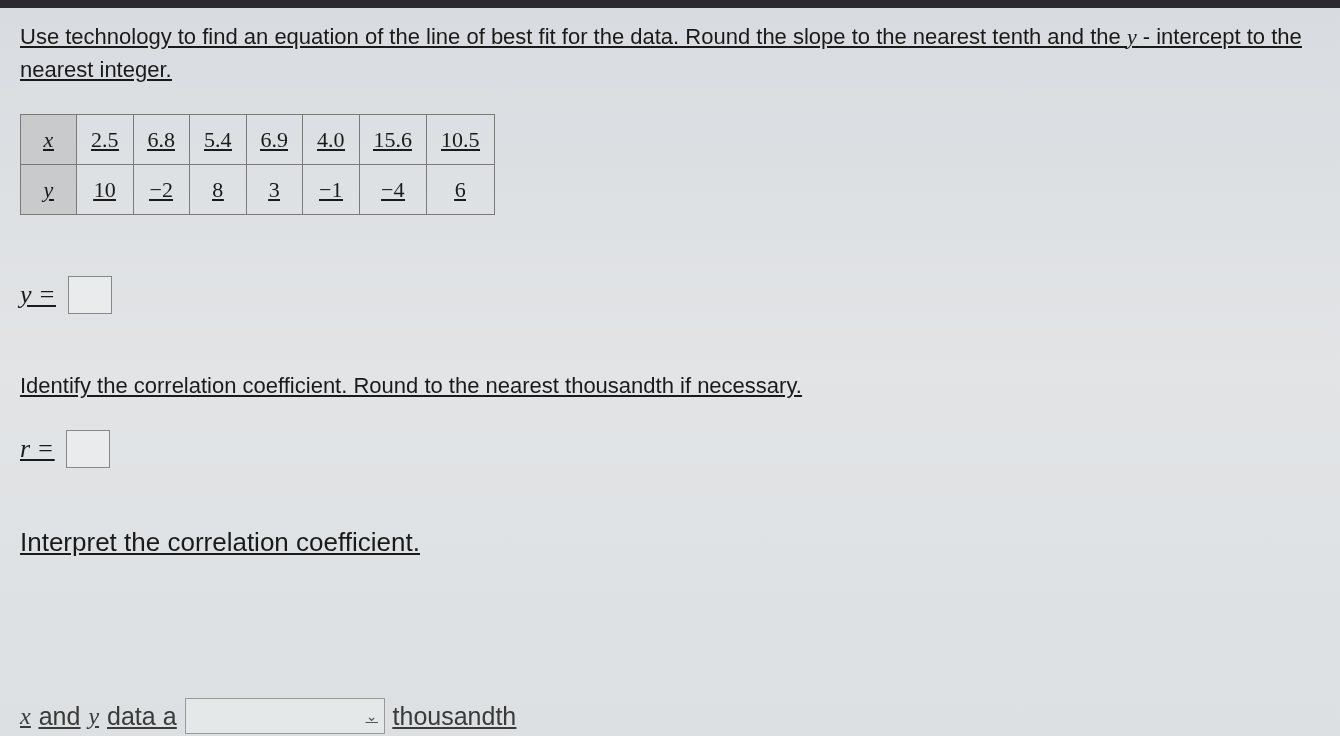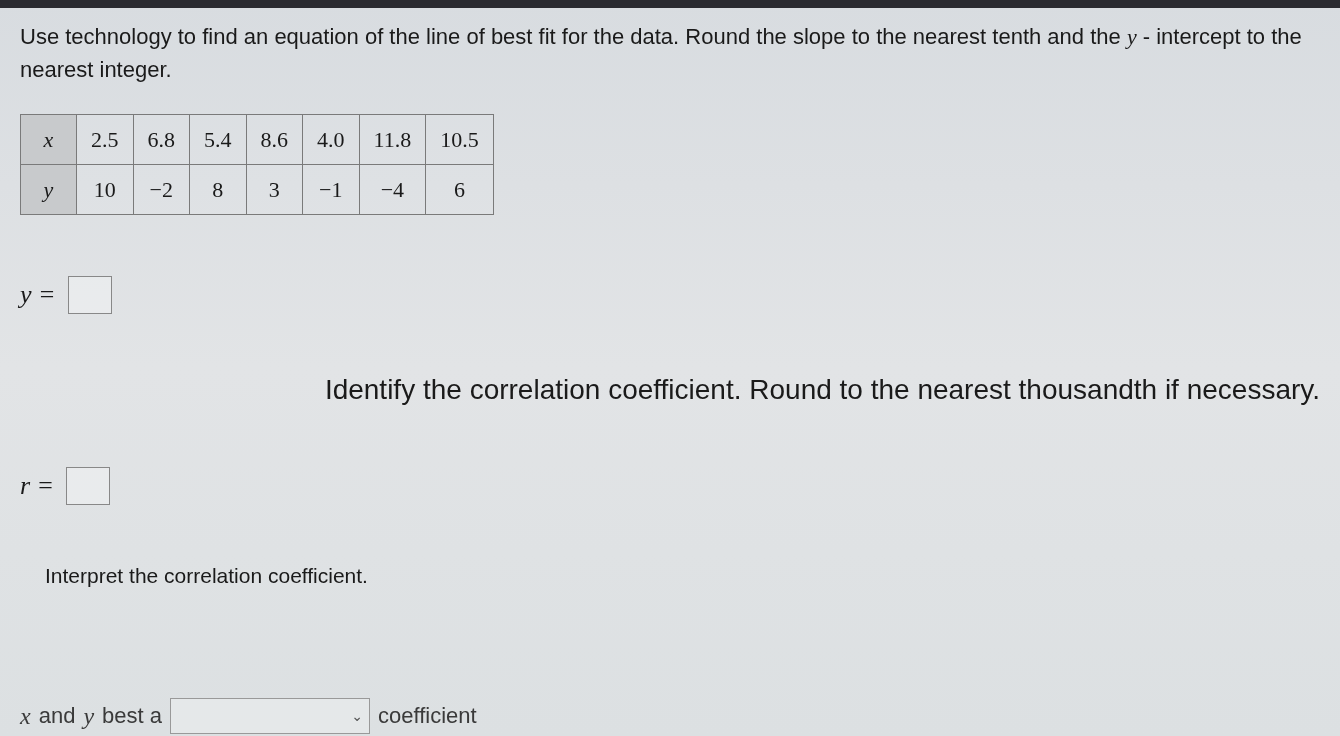--- a/index.html
+++ b/index.html
@@ -1,18 +1,19 @@
 <!DOCTYPE html>
 <html><head>
   <meta charset="utf-8">
   <style>
     * {
       box-sizing: border-box;
       margin: 0;
       padding: 0;
+      text-decoration: underline;
     }
     body {
       font-family: Arial, Helvetica, sans-serif;
       background: linear-gradient(to bottom, #d8dce0 0%, #e2e4e6 50%, #dce0e2 100%);
       width: 1340px;
       height: 736px;
       overflow: hidden;
       position: relative;
     }
     .top-bar {
@@ -64,28 +65,26 @@
       font-style: italic;
     }
     .answer-box {
       width: 44px;
       height: 38px;
       border: 1px solid #888;
       background: rgba(255,255,255,0.3);
       display: inline-block;
     }
     .sub-instruction {
-      margin-bottom: 55px;
-      font-size: 28px;
-      text-align: right;
+      margin-bottom: 27px;
+      font-size: 22px;
     }
     .interpret-row {
       margin-bottom: 55px;
-      font-size: 21px;
-      margin-left: 25px;
+      font-size: 26px;
     }
     .fill-row {
       display: flex;
       align-items: center;
       gap: 8px;
       font-family: 'Times New Roman', Times, serif;
       font-size: 24px;
       color: #3a3a3a;
       position: absolute;
       bottom: 0;
@@ -104,21 +103,21 @@
       align-items: center;
       justify-content: flex-end;
       padding-right: 6px;
     }
     .chevron {
       font-size: 14px;
       color: #555;
     }
     .plain-text {
       font-family: Arial, Helvetica, sans-serif;
-      font-size: 22px;
+      font-size: 25px;
       color: #3a3a3a;
     }
   </style>
 </head>
 <body>
 
 <div class="top-bar"></div>
 
 <div class="content">
 
@@ -126,23 +125,23 @@
     <span>Use technology to find an equation of the line of best fit for the data. Round the slope to the nearest tenth and the </span><span class="italic">y</span><span> - intercept to the nearest integer.</span>
   </div>
 
   <table class="data-table">
     <tbody>
         <tr>
       <td class="header-cell">x</td>
       <td>2.5</td>
       <td>6.8</td>
       <td>5.4</td>
-      <td>8.6</td>
+      <td>6.9</td>
       <td>4.0</td>
-      <td>11.8</td>
+      <td>15.6</td>
       <td>10.5</td>
     </tr>
     <tr>
       <td class="header-cell">y</td>
       <td>10</td>
       <td>−2</td>
       <td>8</td>
       <td>3</td>
       <td>−1</td>
       <td>−4</td>
@@ -164,18 +163,18 @@
   </div>
 
   <div class="interpret-row">Interpret the correlation coefficient.</div>
 
 </div>
 
 <div class="fill-row">
   <span class="italic">x</span>
   <span class="plain-text">and</span>
   <span class="italic">y</span>
-  <span class="plain-text">best a</span>
+  <span class="plain-text">data a</span>
   <span class="dropdown-box">
     <span class="chevron">⌄</span>
   </span>
-  <span class="plain-text">coefficient</span>
+  <span class="plain-text">thousandth</span>
 </div>
 
 </body></html>

